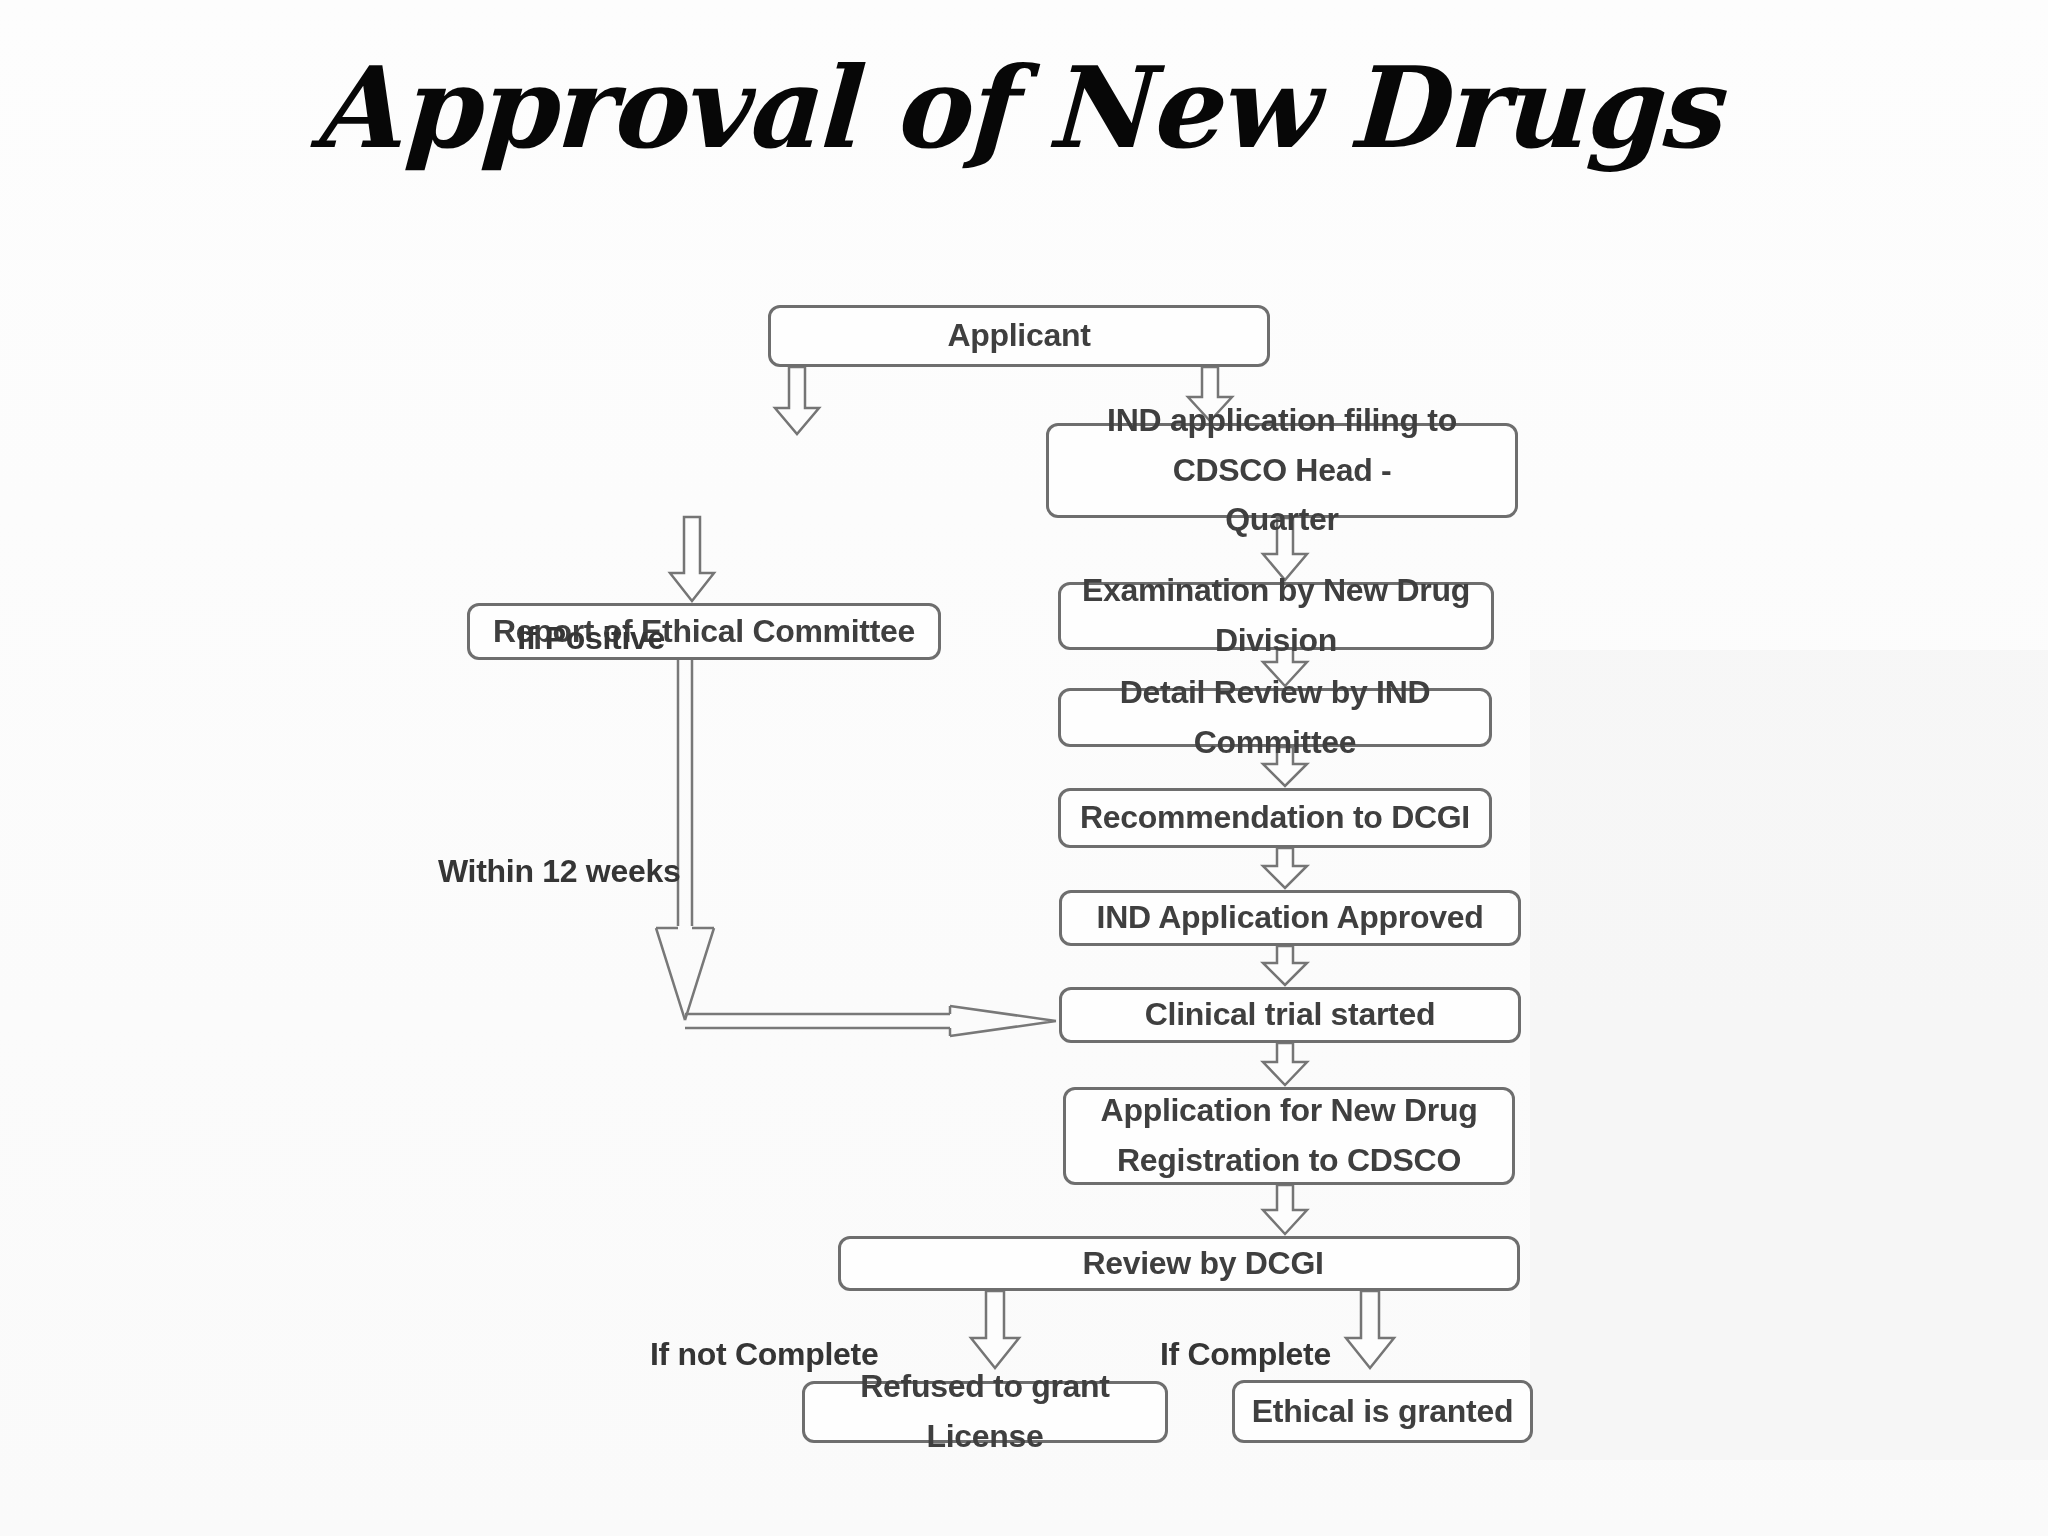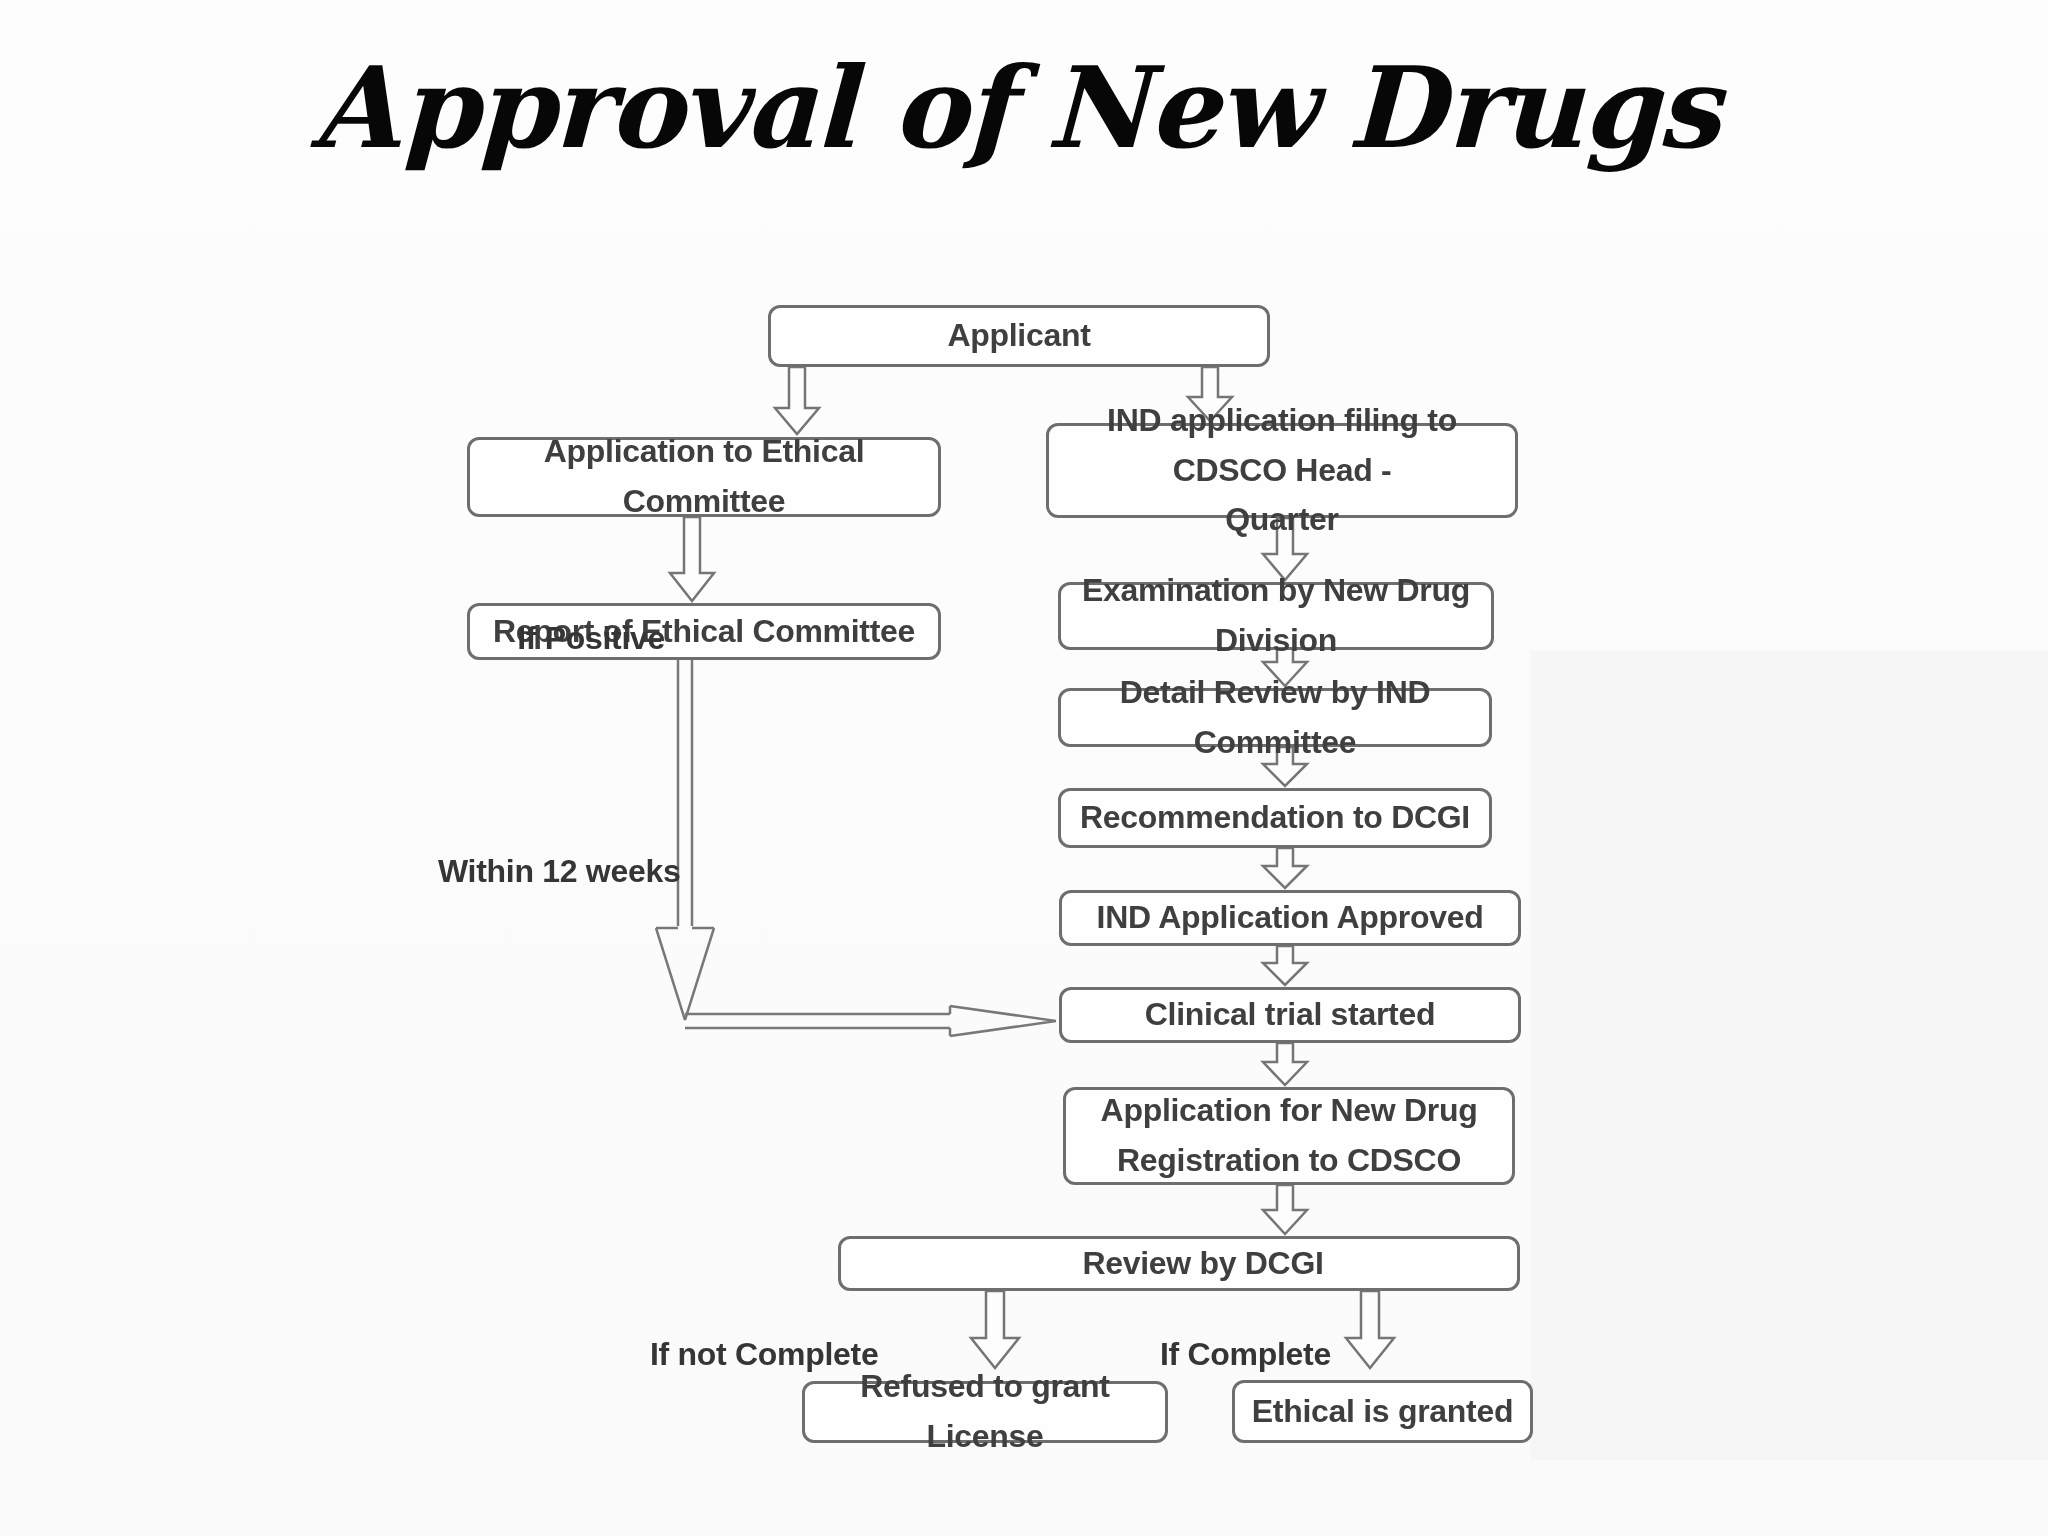--- a/index.html
+++ b/index.html
@@ -92,21 +92,20 @@
       <path d="M656,928 H678 M692,928 H714"></path>
       <path d="M656,928 L685,1020 M714,928 L685,1020"></path>
       <path d="M685,1014 H950 M685,1028 H950"></path>
       <path d="M950,1006 V1014 M950,1028 V1036"></path>
       <path d="M950,1006 L1056,1021 M950,1036 L1056,1021"></path>
     </g>
   </svg>
 
   <div class="node" style="left:768px; top:305px; width:502px; height:62px;">Applicant</div>
 
-  <div class="node" style="left:467px; top:437px; width:474px; height:80px;">Application to Ethical Committee</div>
 
   <div class="node" style="left:467px; top:603px; width:474px; height:57px;">Report of Ethical Committee</div>
 
   <div class="node" style="left:1046px; top:423px; width:472px; height:95px;">IND application filing to CDSCO Head -
 Quarter</div>
 
   <div class="node" style="left:1058px; top:582px; width:436px; height:68px;">Examination by New Drug Division</div>
 
   <div class="node" style="left:1058px; top:688px; width:434px; height:59px;">Detail Review by IND Committee</div>
 

